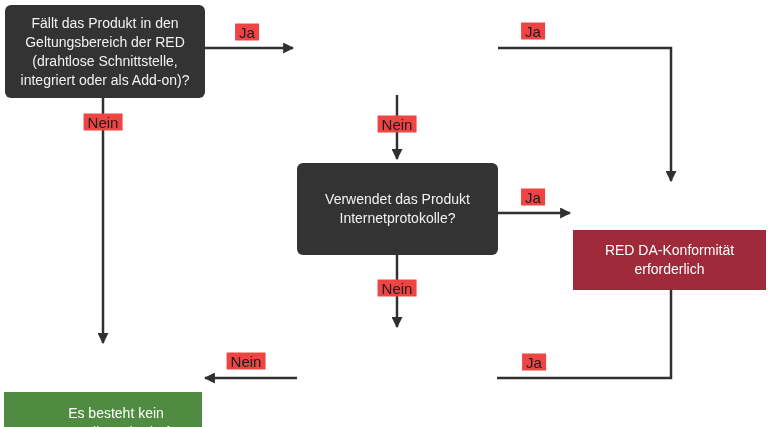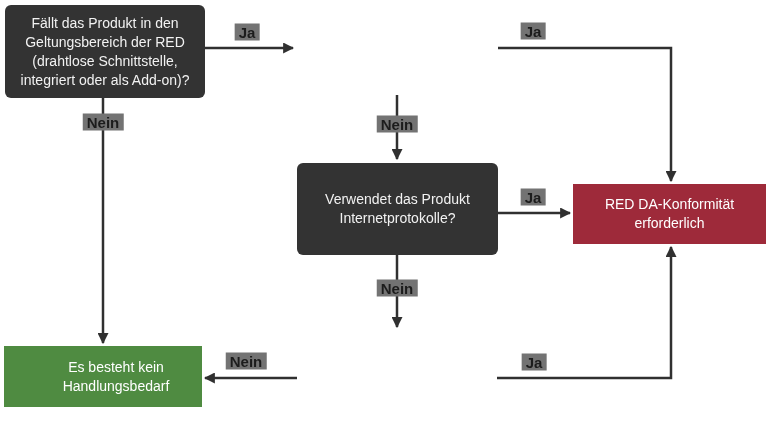--- a/index.html
+++ b/index.html
@@ -32,32 +32,32 @@
   }
   .decision {
     background: #333333;
     color: #f2f2f2;
     border-radius: 6px;
     padding: 6px 10px;
   }
   .outcome {
     color: #ffffff;
     padding: 4px 10px;
+    margin-top: 46px;
   }
   .outcome-required { background: #9e2a3a; }
   .outcome-none     { background: #4f8b41; padding-left: 36px; }
   .edge-label {
     position: absolute;
     transform: translate(-50%, -50%);
-    background: #737373;
+    background: #ef4444;
     padding: 0 4px;
     font-size: 15px;
     color: #1c1c1c;
     white-space: nowrap;
-    font-weight: bold;
   }
 </style>
 </head>
 <body>
 
 <div class="canvas">
 
   <svg class="connectors" viewBox="0 0 768 427" xmlns="http://www.w3.org/2000/svg">
     <defs>
       <marker id="arrow" viewBox="0 0 10 10" refX="9" refY="5" markerWidth="11" markerHeight="11" markerUnits="userSpaceOnUse" orient="auto-start-reverse">

